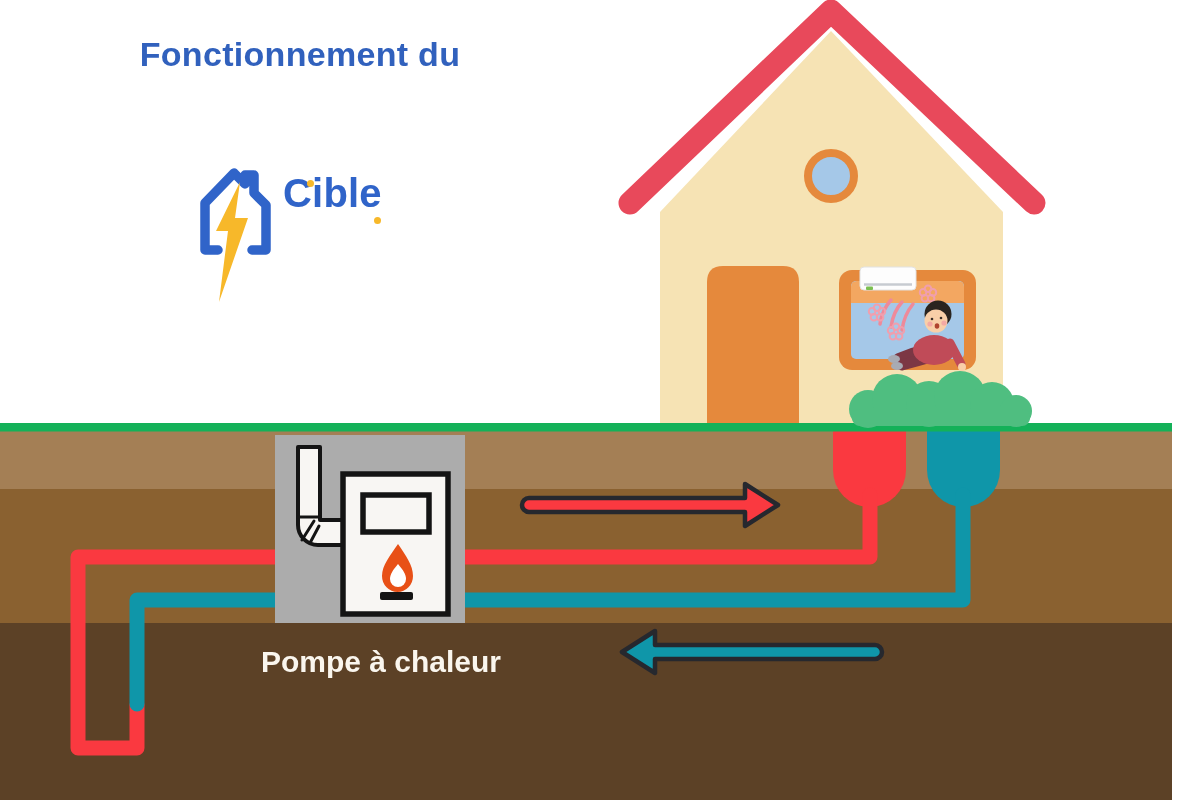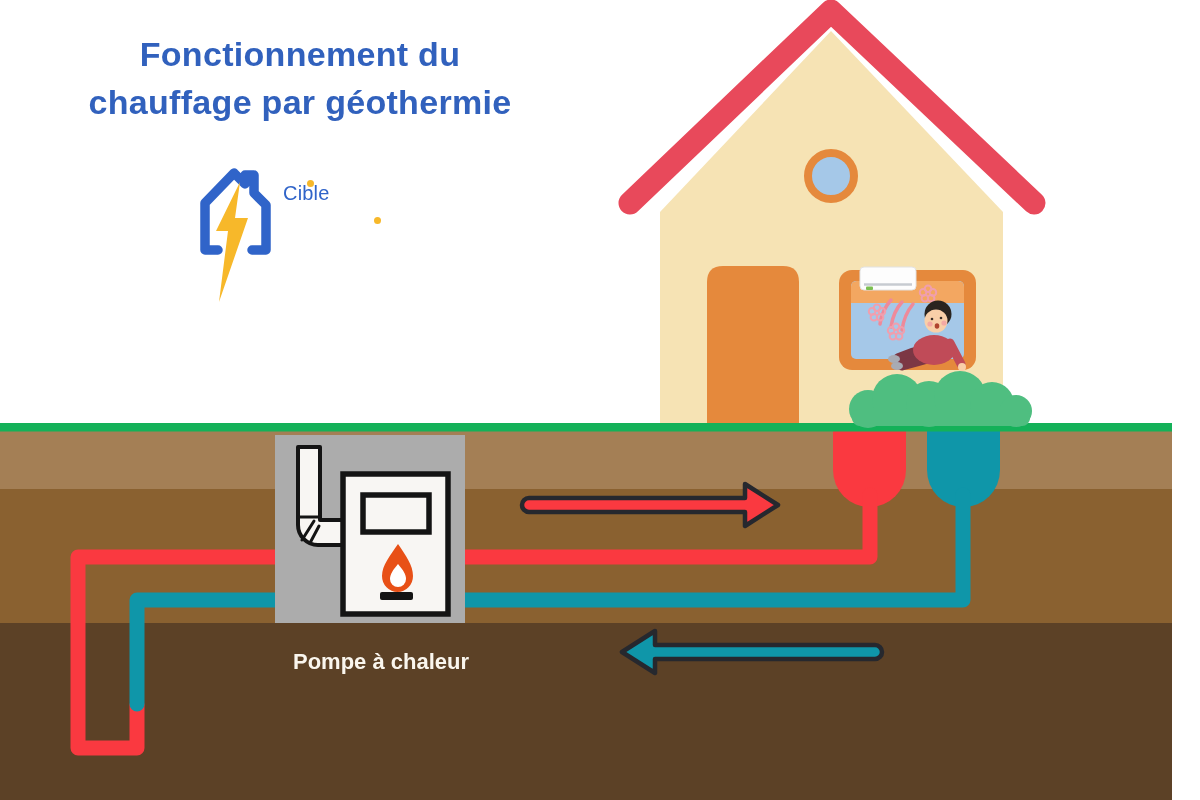--- a/index.html
+++ b/index.html
@@ -11,29 +11,29 @@
   .scene { position:absolute; left:0; top:0; }
 
   
   .title {
     position:absolute; left:25px; top:30px; width:550px;
     text-align:center; font-size:34px; font-weight:800;
     line-height:48px; letter-spacing:.3px; color:var(--title_blue);
   }
   .pump-label {
     position:absolute; left:231px; top:643px; width:300px;
-    text-align:center; font-size:22px; font-weight:800;
+    text-align:center; font-size:30px; font-weight:800;
     line-height:37px; color:var(--label_white);
   }
   .logo { position:absolute; left:190px; top:152px; width:240px; height:170px; }
   .logo-svg { position:absolute; left:0; top:2px; }
   .logo-house { fill:none; stroke:var(--logo_blue); stroke-width:9.5; stroke-linecap:round; stroke-linejoin:round; }
   .logo-bolt  { fill:var(--logo_yellow); }
   .logo-text  { position:absolute; left:93px; top:23px; white-space:nowrap; }
-  .logo-line  { font-size:20px; font-weight:400; line-height:37px; letter-spacing:.2px; color:var(--logo_blue); }
+  .logo-line  { font-size:40px; font-weight:700; line-height:37px; letter-spacing:.2px; color:var(--logo_blue); }
   .ydot { position:absolute; width:7px; height:7px; border-radius:50%; background:var(--logo_yellow); }
   .ydot-cible   { left:117px; top:28px; }
   .ydot-energie { left:184px; top:65px; }
 
   
   .c-soil-light  { fill:var(--soil_light); }
   .c-soil-medium { fill:var(--soil_medium); }
   .c-soil-dark   { fill:var(--soil_dark); }
   .c-grass       { fill:var(--grass_green); }
   .c-red-fill    { fill:var(--pipe_hot_red); }
@@ -162,21 +162,20 @@
       <rect class="boiler" x="343" y="474" width="105" height="140"></rect>
       <rect class="boiler" x="363" y="495" width="66" height="37"></rect>
       <path class="c-flame" d="M398 544 C406 556 413 565 413 576 A15.5 16 0 0 1 382 576 C382 565 390 556 398 544 Z"></path>
       <path fill="#FFFFFF" d="M398 564 C403 570 406 574 406 579 A8 8 0 0 1 390 579 C390 574 393 570 398 564 Z"></path>
       <rect x="380" y="592" width="33" height="8" rx="2" fill="#141414"></rect>
     </g>
   </svg>
 
   <div class="title">
     <div>Fonctionnement du</div>
-    <div>chauffage par géothermie</div>
   </div>
 
   <div class="logo">
     <svg class="logo-svg" width="86" height="164" viewBox="0 0 86 164">
       <path class="logo-house" d="M28 96 L15 96 L15 49 L44 19 L55 30 L55 21 L64 21 L64 39 L76 51 L76 96 L62 96"></path>
       <polygon class="logo-bolt" points="50,28 26,77 38,77 29,148 58,64 45,64"></polygon>
     </svg>
     <div class="logo-text">
       <div class="logo-line">Cible</div>
     </div>

